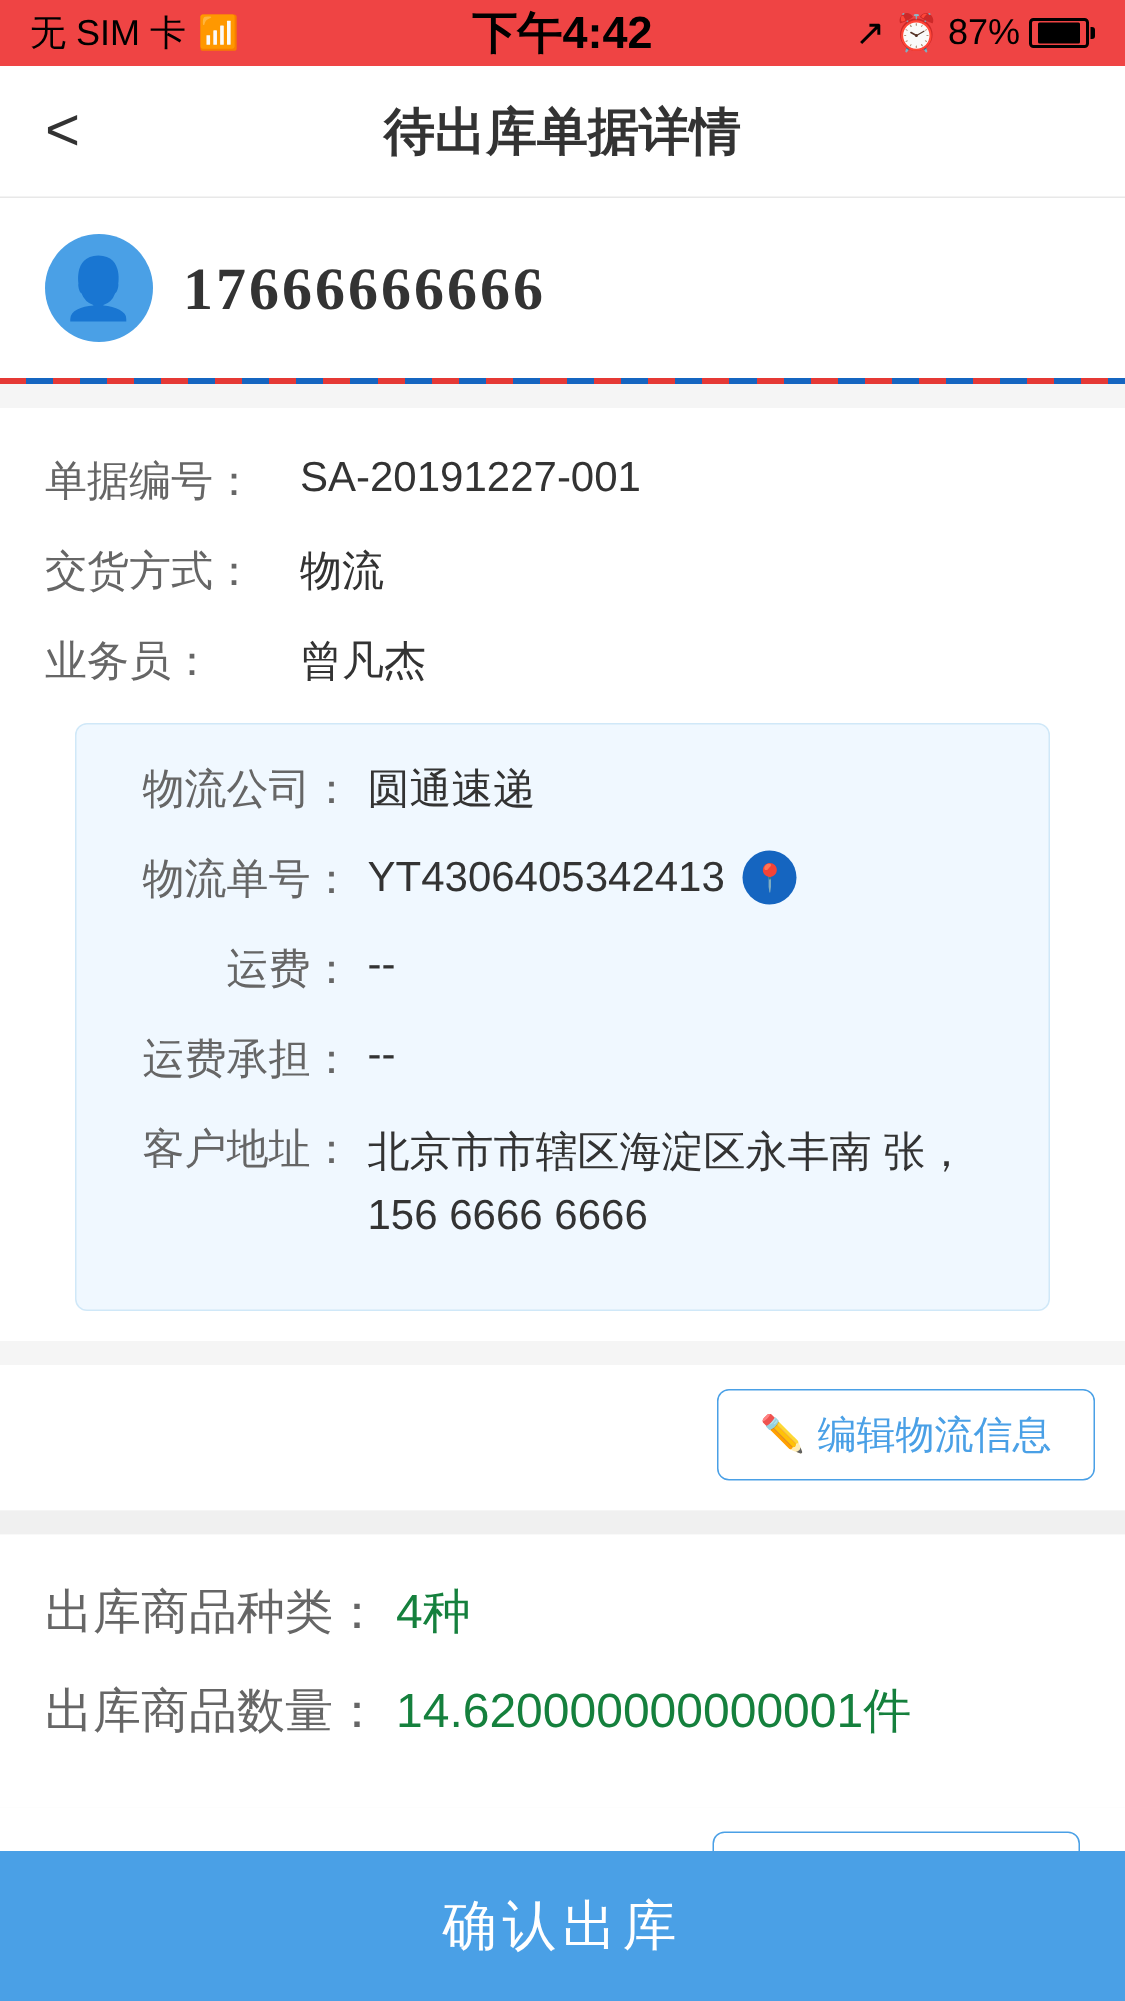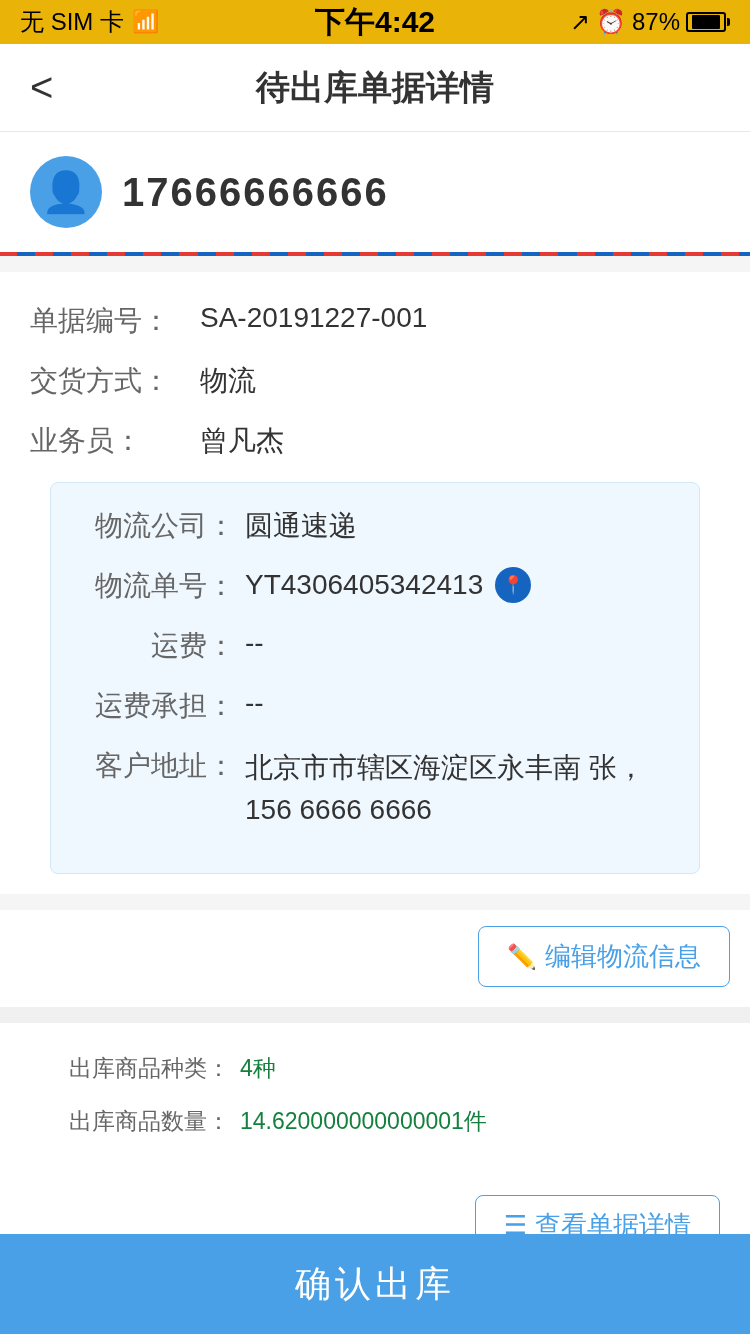--- a/index.html
+++ b/index.html
@@ -11,21 +11,21 @@
       font-family: -apple-system, 'PingFang SC', 'Helvetica Neue', Arial, sans-serif;
       font-size: 28px;
       color: #333;
       position: relative;
     }
 
     
     .status-bar {
       width: 750px;
       height: 44px;
-      background: #eab308;
+      background: #ef4444;
       display: flex;
       align-items: center;
       justify-content: space-between;
       padding: 0 20px;
       font-size: 24px;
       color: #000;
     }
     .status-left {
       display: flex;
       align-items: center;
@@ -121,20 +121,21 @@
     }
     .avatar-icon {
       font-size: 40px;
       color: #fff;
     }
     .customer-phone {
       font-size: 40px;
       font-weight: 600;
       color: #333;
       letter-spacing: 2px;
+      font-family: Liberation Serif, serif;
     }
 
     
     .info-section {
       background: #fff;
       margin: 16px 0;
       padding: 30px 30px 20px 30px;
     }
     .info-row {
       display: flex;
@@ -232,21 +233,21 @@
 
     
     .goods-section {
       background: #fff;
       padding: 30px 30px 20px 30px;
     }
     .goods-row {
       display: flex;
       align-items: center;
       margin-bottom: 22px;
-      font-size: 23px;
+      font-size: 32px;
     }
     .goods-label {
       color: #666;
       min-width: 200px;
       text-align: right;
       flex-shrink: 0;
     }
     .goods-value {
       color: #15803d;
       padding-left: 10px;

